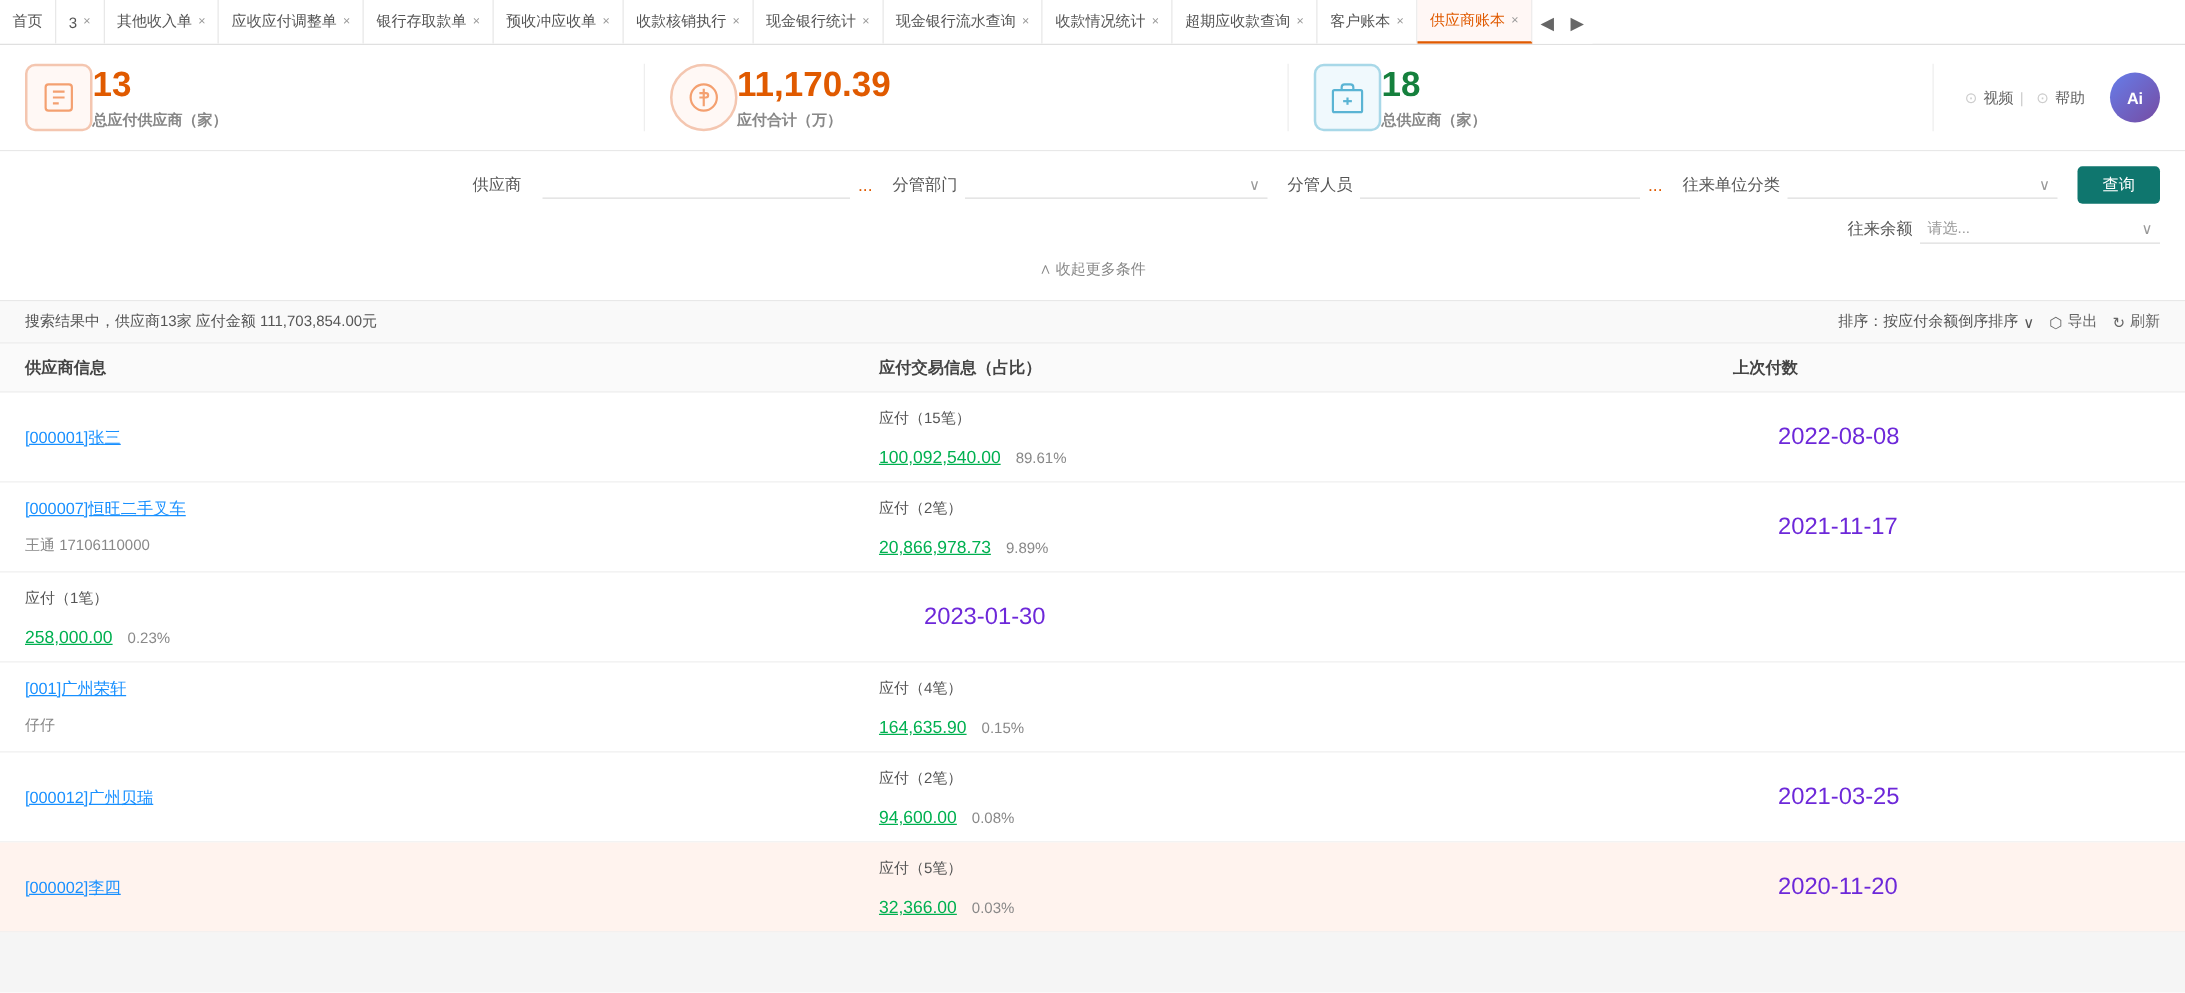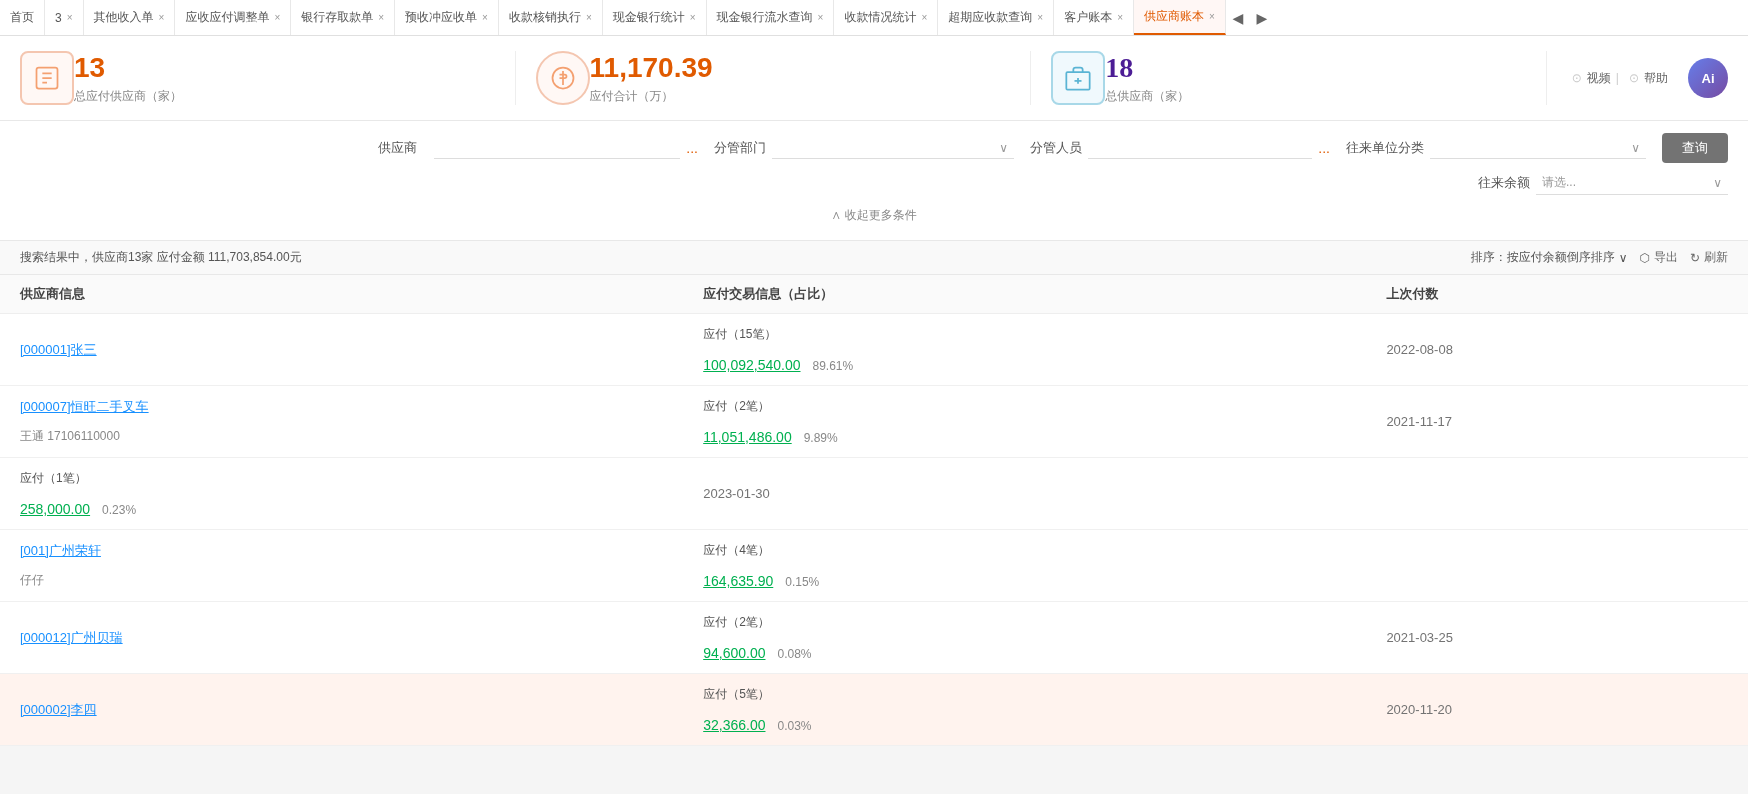--- a/index.html
+++ b/index.html
@@ -44,21 +44,21 @@
       border-right: 1px solid #eee;
       padding: 0 20px;
     }
     .summary-item:first-child { padding-left: 0; }
     .summary-item:last-child { border-right: none; }
     .summary-text .big-num {
       font-size: 28px;
       font-weight: bold;
       color: #e05a00;
     }
-    .summary-text .label { font-size: 12px; color: #888; margin-top: 4px; }
+    .summary-text .label { font-size: 12px; color: #888; margin-top: 4px; font-weight: bold; }
     .summary-right-links {
       display: flex;
       align-items: center;
       font-size: 12px;
       color: #666;
       margin-left: auto;
       padding-left: 20px;
     }
     .summary-right-links span { margin: 0 5px; color: #ccc; }
 
@@ -130,21 +130,21 @@
       color: #666;
       background: transparent;
       cursor: pointer;
       display: flex;
       align-items: center;
       justify-content: space-between;
     }
     .filter-dots { color: #e05a00; font-size: 14px; }
     .filter-chevron { color: #999; font-size: 12px; }
     .btn-query {
-      background: #737373;
+      background: #0f766e;
       color: #fff;
       border: none;
       padding: 6px 20px;
       border-radius: 4px;
       cursor: pointer;
       font-size: 13px;
       white-space: nowrap;
     }
     .collapse-bar {
       text-align: center;
@@ -214,21 +214,21 @@
       text-decoration: underline;
       cursor: pointer;
       font-size: 13px;
     }
     .supplier-sub { font-size: 12px; color: #888; margin-top: 12px; }
     .tx-info { }
     .tx-label { color: #555; font-size: 12px; }
     .tx-amount { color: #00b050; font-size: 14px; font-weight: 500; text-decoration: underline; cursor: pointer; margin-top: 2px; }
     .tx-percent { color: #888; font-size: 12px; margin-left: 12px; margin-top: 16px; }
     .tx-row { display: flex; align-items: baseline; }
-    .last-pay { color: #737373; font-size: 13px; }
+    .last-pay { color: #6d28d9; font-size: 19px; margin-left: 36px; }
   </style>
 </head>
 <body>
 
 <div class="top-nav">
   <div class="nav-tab">
     <span>首页</span>
   </div>
   <div class="nav-tab">
     <span>3</span>
@@ -312,21 +312,21 @@
   <div class="summary-item">
     <div class="icon-shop">
       <svg width="28" height="28" viewBox="0 0 24 24" fill="none" stroke="#5ab4d4" stroke-width="1.5">
         <rect x="2" y="7" width="20" height="15" rx="1"></rect>
         <path d="M16 7V5a2 2 0 0 0-2-2h-4a2 2 0 0 0-2 2v2"></path>
         <line x1="12" y1="12" x2="12" y2="17"></line>
         <line x1="9" y1="14.5" x2="15" y2="14.5"></line>
       </svg>
     </div>
     <div class="summary-text">
-      <div class="big-num" style="color:#4c1d95;font-family:Liberation Serif, serif;">18</div>
+      <div class="big-num" style="color:#15803d;">18</div>
       <div class="label">总供应商（家）</div>
     </div>
   </div>
 
   <div class="summary-right-links">
     <span>⊙</span>
     <a style="color:#666;text-decoration:none;cursor:pointer;">视频</a>
     <span> | </span>
     <span>⊙</span>
     <a style="color:#666;text-decoration:none;cursor:pointer;">帮助</a>
@@ -427,21 +427,21 @@
   </div>
 
   <div class="table-row">
     <div>
       <div class="supplier-link">[000007]恒旺二手叉车</div>
       <div class="supplier-sub">王通  17106110000</div>
     </div>
     <div class="tx-info">
       <div class="tx-label">应付（2笔）</div>
       <div class="tx-row">
-        <div class="tx-amount">11,051,486.00</div>
+        <div class="tx-amount">20,866,978.73</div>
         <div class="tx-percent">9.89%</div>
       </div>
     </div>
     <div class="last-pay">2021-11-17</div>
   </div>
 
   <div class="table-row">
     <div class="tx-info">
       <div class="tx-label">应付（1笔）</div>
       <div class="tx-row">

